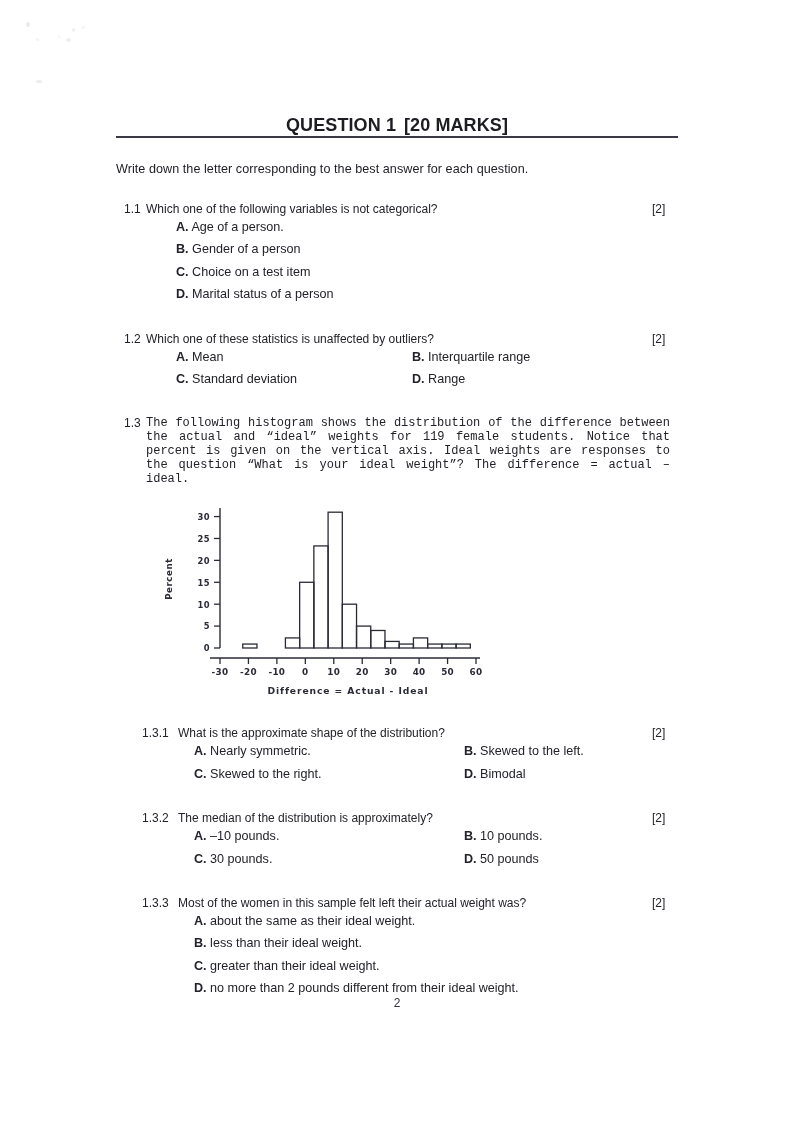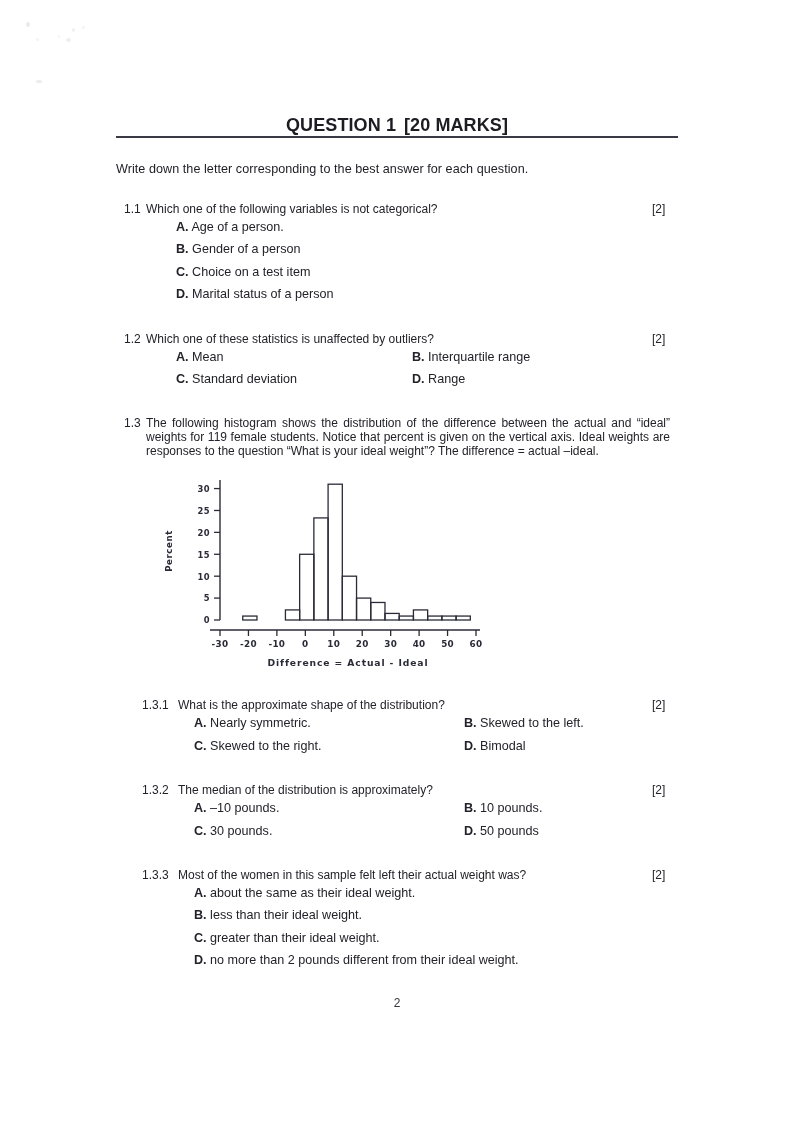--- a/index.html
+++ b/index.html
@@ -89,20 +89,21 @@
   .q-num.wide {
     width: 62px;
     padding-left: 26px;
   }
   .q-text {
     flex: 1 1 auto;
     padding-right: 8px;
   }
   .q-text.justify {
     text-align: justify;
+    font-family: Liberation Mono, monospace;
   }
   .q-marks {
     flex: 0 0 auto;
     width: 26px;
     text-align: left;
   }
   .q-marks.inset { width: 26px; margin-left: 4px;}
 
   
   .opts { margin-top: 0; }

